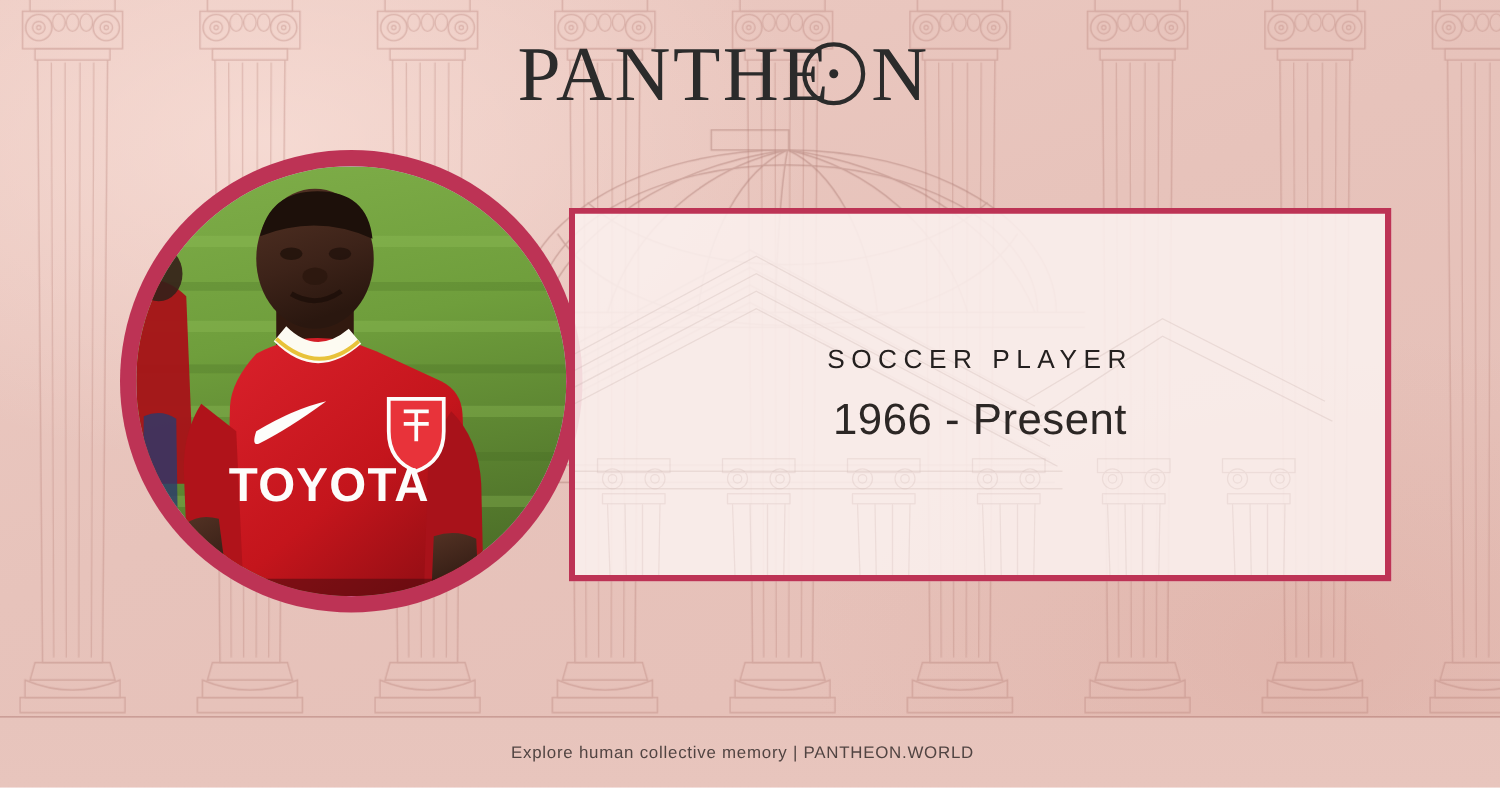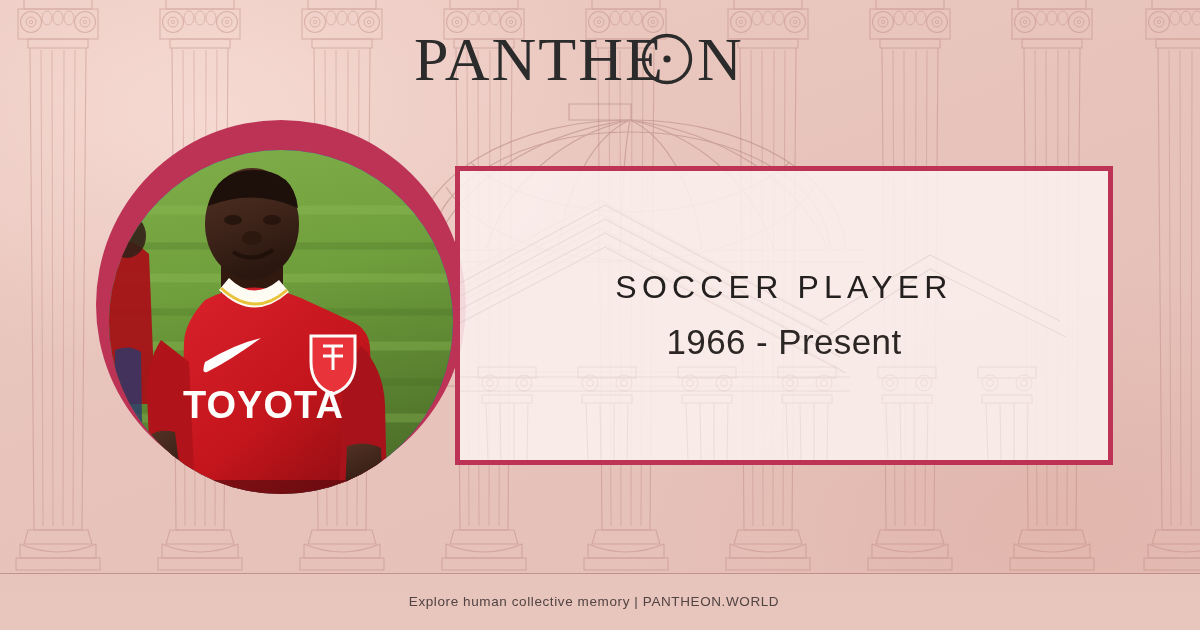--- a/index.html
+++ b/index.html
@@ -78,26 +78,26 @@
     top: 120px;
     width: 370px;
     height: 370px;
     border-radius: 50%;
     background: #bd3355;
     box-sizing: border-box;
   }
   .portrait-clip {
     position: absolute;
     left: 13px;
-    top: 30px;
+    top: 13px;
     width: 344px;
     height: 344px;
     border-radius: 50%;
     overflow: hidden;
-    background: #1d4ed8;
+    background: #f0abfc;
   }
   .portrait-clip svg { display: block; }
 
   
   .info-card {
     position: absolute;
     left: 455px;
     top: 166px;
     width: 658px;
     height: 299px;
@@ -114,21 +114,21 @@
   .card-inner {
     position: absolute;
     inset: 0;
     display: flex;
     flex-direction: column;
     align-items: center;
     justify-content: center;
   }
   .occupation {
     font-family: "Liberation Sans", sans-serif;
-    font-size: 32px;
+    font-size: 21px;
     font-weight: 400;
     letter-spacing: 5.2px;
     color: #24201f;
     margin: 0 0 6px 0;
     white-space: nowrap;
   }
   .person-name {
     font-family: "Liberation Serif", serif;
     font-size: 70px;
     font-weight: 400;

